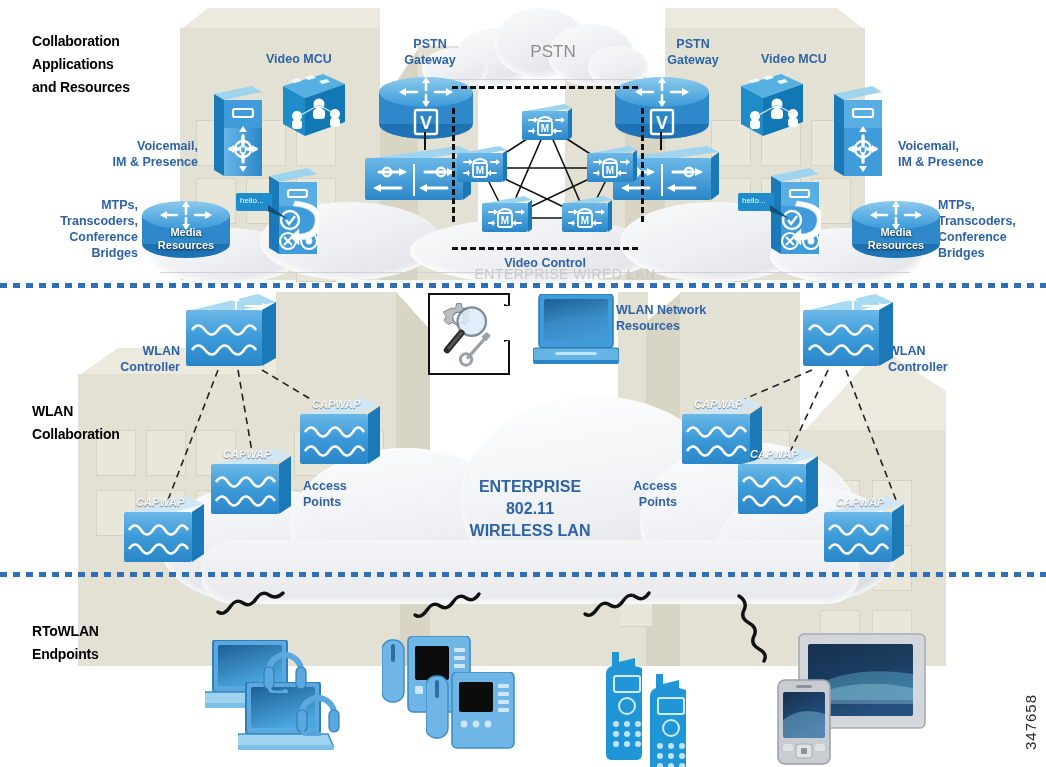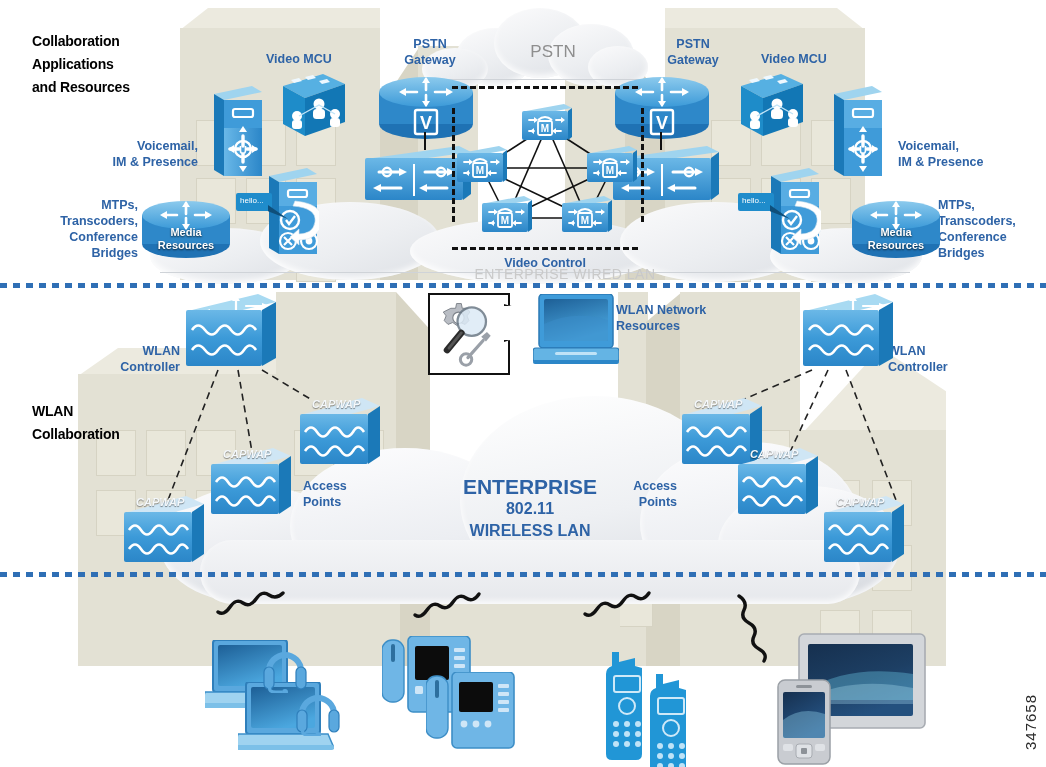--- a/index.html
+++ b/index.html
@@ -169,32 +169,36 @@
          background:linear-gradient(170deg,#fdfdfe,#eceef2 60%,#d4d8de);"></i>
     <i style="left:300px;top:6px;width:270px;height:208px;
          background:linear-gradient(170deg,#ffffff,#eef0f3 55%,#d6dae0);"></i>
     <i style="left:480px;top:52px;width:220px;height:162px;
          background:linear-gradient(170deg,#fdfdfe,#eceef2 60%,#d4d8de);"></i>
     <i style="left:558px;top:96px;width:182px;height:118px;
          background:linear-gradient(170deg,#fdfdfe,#e9ebef 60%,#cfd3d9);"></i>
     <i style="left:40px;top:150px;width:660px;height:64px;
          background:linear-gradient(180deg,#f4f5f7,#e6e8ec);border-radius:40px;"></i>
   </div>
-  <div class="blbl c" style="left:440px;top:479px;width:180px;font-size:21px;">ENTERPRISE</div>
+  <div class="blbl c" style="left:440px;top:479px;width:180px;font-size:16px;">ENTERPRISE</div>
   <div class="blbl c" style="left:440px;top:501px;width:180px;font-size:16px;">802.11</div>
   <div class="blbl c" style="left:440px;top:523px;width:180px;font-size:16px;">WIRELESS LAN</div>
 
   <div class="bandlabel" style="left:8px;top:30px;">
     <div>Collaboration</div>
     <div>Applications</div>
     <div>and Resources</div>
   </div>
   <div class="bandlabel" style="left:8px;top:400px;">
     <div>WLAN</div>
     <div>Collaboration</div>
+  </div>
+  <div class="bandlabel" style="left:8px;top:620px;">
+    <div>RToWLAN</div>
+    <div>Endpoints</div>
   </div>
 
   <div class="divider" style="top:283px;"></div>
   <div class="divider" style="top:572px;"></div>
 
   <div class="blbl" style="left:266px;top:52px;">Video MCU</div>
   <div class="dev" style="left:275px;top:72px;width:72px;height:66px;">
     <svg viewBox="0 0 72 66" width="72" height="66">
       <polygon points="8,14 48,2 70,12 30,26" fill="#56b0e2"></polygon>
       <polygon points="8,14 30,26 30,64 8,52" fill="#1e8cc9"></polygon>

